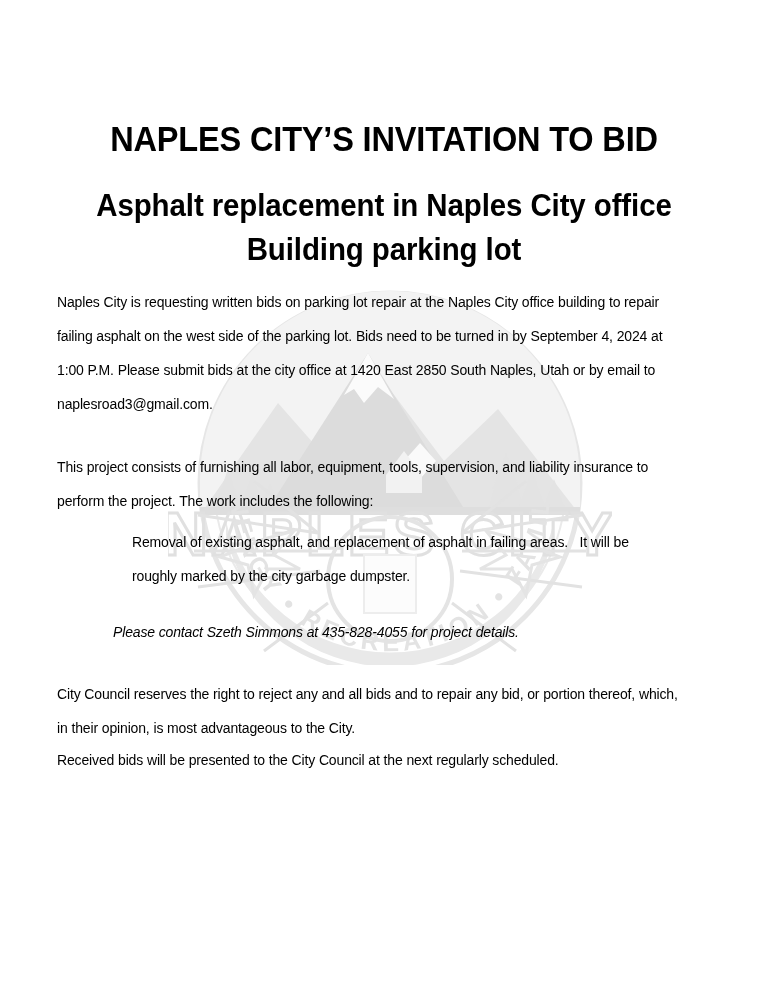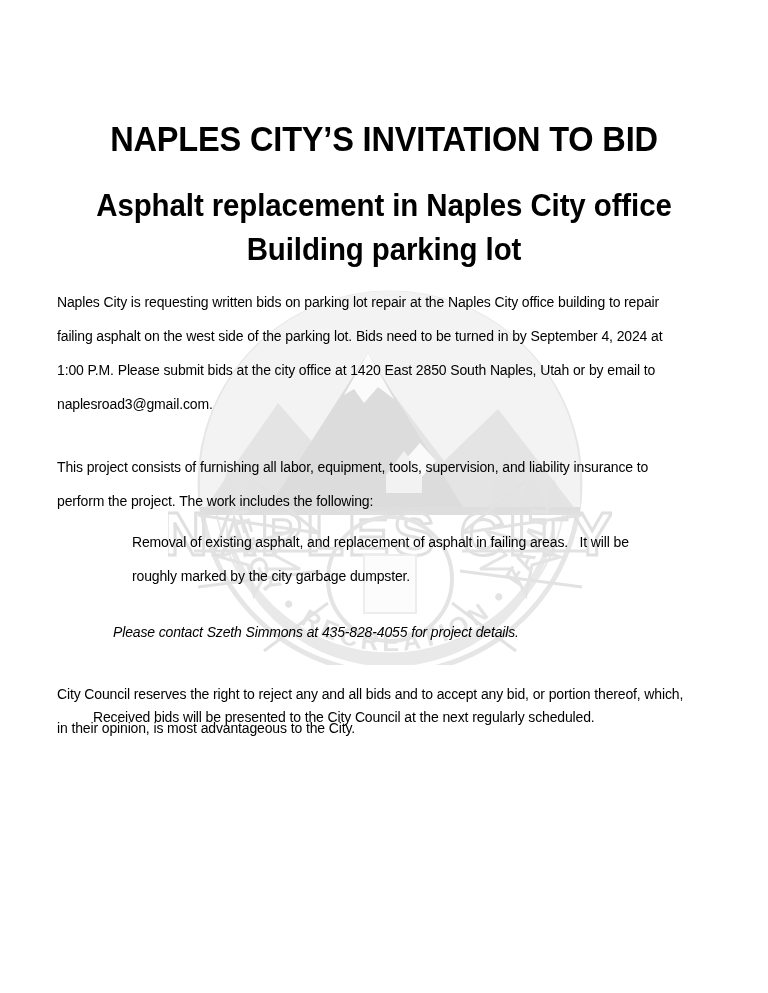--- a/index.html
+++ b/index.html
@@ -84,21 +84,21 @@
     line-height: 34px;
     letter-spacing: -0.15px;
     word-spacing: 0.1px;
   }
 
   .p1    { top: 271px; }
   .p2    { top: 436px; }
   .p3    { top: 511px; left: 132px; width: 545px; }
   .p4    { top: 601px; left: 113px; width: 580px; text-indent: 0; font-style: italic; }
   .p5    { top: 663px; }
-  .p6    { top: 686px; margin-left: 36px; }
+  .p6    { top: 729px; }
 
   .nowrap { white-space: pre-wrap; }
 </style>
 </head>
 <body>
 
 <div class="page">
 
   <div class="watermark">
     <svg viewBox="0 0 444 382" xmlns="http://www.w3.org/2000/svg" aria-hidden="true">
@@ -175,18 +175,18 @@
     <h2 class="title-sub">Asphalt replacement in Naples City office Building parking lot</h2>
 
     <p class="body-block p1">Naples City is requesting written bids on parking lot repair at the Naples City office building to repair failing asphalt on the west side of the parking lot. Bids need to be turned in by September 4, 2024 at 1:00 P.M. Please submit bids at the city office at 1420 East 2850 South Naples, Utah or by email to naplesroad3@gmail.com.</p>
 
     <p class="body-block p2">This project consists of furnishing all labor, equipment, tools, supervision, and liability insurance to perform the project. The work includes the following:</p>
 
     <p class="body-block p3 nowrap">Removal of existing asphalt, and replacement of asphalt in failing areas.   It will be roughly marked by the city garbage dumpster.</p>
 
     <p class="body-block p4">Please contact Szeth Simmons at 435-828-4055 for project details.</p>
 
-    <p class="body-block p5">City Council reserves the right to reject any and all bids and to accept any bid, or portion thereof, which, in their opinion, is most advantageous to the City.</p>
+    <p class="body-block p5">City Council reserves the right to reject any and all bids and to repair any bid, or portion thereof, which, in their opinion, is most advantageous to the City.</p>
 
     <p class="body-block p6">Received bids will be presented to the City Council at the next regularly scheduled.</p>
 
   </div>
 </div>
 
 </body></html>

